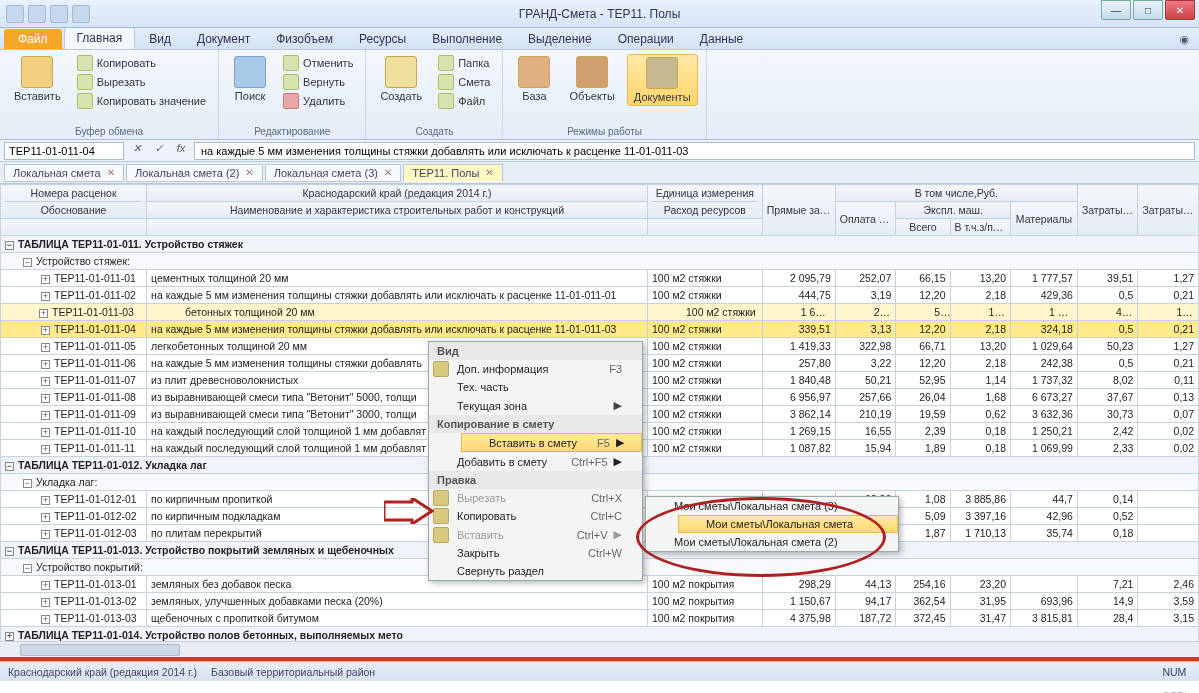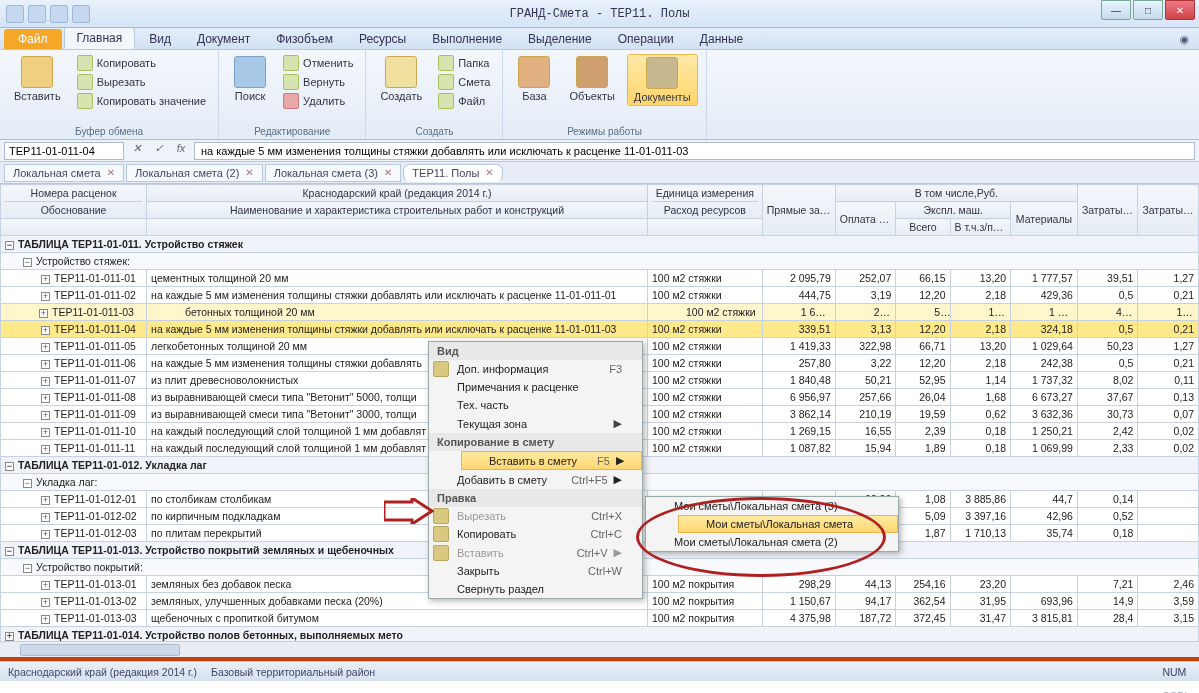--- a/index.html
+++ b/index.html
@@ -2,21 +2,21 @@
 <html><head>
 <meta charset="utf-8">
 <style>
 * { box-sizing: border-box; margin: 0; padding: 0; }
 body { font-family: "Segoe UI", Tahoma, sans-serif; font-size: 11px; background: #fff; overflow: hidden; width: 1199px; height: 693px; position: relative; }
 
 
 .titlebar { height: 28px; background: linear-gradient(#e8f1fb, #d5e4f7); display: flex; align-items: center; border-bottom: 1px solid #9db9d6; position: relative; }
 .titlebar .qat { display: flex; gap: 4px; padding-left: 6px; }
 .titlebar .qat-btn { width: 18px; height: 18px; background: #c5d8ef; border: 1px solid #a0b8d6; border-radius: 2px; }
-.titlebar .title { position: absolute; left: 50%; transform: translateX(-50%); color: #335; font-size: 12px; font-family: Liberation Mono, monospace; }
+.titlebar .title { position: absolute; left: 50%; transform: translateX(-50%); color: #335; font-size: 12px; }
 .winbtns { position: absolute; right: 4px; top: 0; display: flex; gap: 2px; }
 .winbtn { width: 30px; height: 20px; border: 1px solid #7a9; background: linear-gradient(#e8f3fb,#c6dbed); border-radius: 0 0 2px 2px; display:flex;align-items:center;justify-content:center;font-size:10px;color:#334;}
 .winbtn.close { background: linear-gradient(#e78,#c44); color:#fff; border-color:#a33;}
 
 
 .ribtabs { height: 22px; background: linear-gradient(#e4eefb,#d2e1f4); display:flex; align-items:flex-end; padding-left:4px; gap:2px; border-bottom:1px solid #b5c9e0;}
 .filetab { background:#f5a728; color:#fff; padding:3px 14px; border-radius:3px 3px 0 0; font-size:12px;}
 .rtab { padding:3px 12px; color:#335; font-size:12px; cursor:default;text-align:center;}
 .rtab.active { background:#f3f7fc; border:1px solid #b5c9e0; border-bottom:1px solid #f3f7fc; border-radius:3px 3px 0 0;}
 .rtab-help { margin-left:auto; padding:3px 10px; color:#557;}
@@ -37,21 +37,21 @@
 
 .formulabar { height:22px; background:#eef3fa; border-bottom:1px solid #b8c8db; display:flex; align-items:center; gap:4px; padding:0 4px;}
 .cellref { width:120px; height:18px; border:1px solid #abc; background:#fff; padding:1px 4px; font-size:11px;}
 .formulabar .fxbtn { width:18px; height:18px; text-align:center; color:#666; font-style:italic;}
 .formulatext { flex:1; height:18px; border:1px solid #abc; background:#fff; padding:1px 6px; font-size:11px;}
 
 
 .doctabs { height:22px; background:#e6edf6; border-bottom:1px solid #b8c8db; display:flex; align-items:center; padding:0 4px; gap:2px;}
 .doctab { background:#f6f9fd; border:1px solid #b8c8db; padding:2px 8px; display:flex; align-items:center; gap:6px; font-size:11px; color:#446;}
 .doctab .x { color:#a77; font-size:10px;}
-.doctab.active { background:#ffffff; border-bottom:1px solid #fff;border-radius:7px;}
+.doctab.active { background:#fef9c3; border-bottom:1px solid #fff;}
 
 
 .gridwrap { position:relative; height: 477px; overflow:hidden; border-bottom:4px solid #c2410c;}
 table.grid { border-collapse:collapse; width:100%; table-layout:fixed;}
 table.grid th, table.grid td { border:1px solid #c6d2e0; padding:2px 4px; font-size:10.5px; color:#222; white-space:nowrap; overflow:hidden; text-overflow:ellipsis;}
 table.grid th { background:linear-gradient(#f4f7fb,#e6ecf4); font-weight:normal; color:#334; text-align:center;}
 .num { text-align:right;}
 .grouprow td { background:#f0f4fa; font-weight:bold; color:#1a3a6a;}
 .subgrouprow td { background:#f7f9fc; color:#1a3a6a;}
 .datarow td:first-child { padding-left:40px;}
@@ -416,21 +416,21 @@
           <td class="num">0,02</td>
         </tr>
         <tr class="grouprow">
           <td colspan="10"><span class="expander">−</span>ТАБЛИЦА ТЕР11-01-012. Укладка лаг</td>
         </tr>
         <tr class="subgrouprow">
           <td colspan="10" style="padding-left:22px"><span class="expander">−</span>Укладка лаг:</td>
         </tr>
         <tr class="datarow">
           <td><span class="expander">+</span>ТЕР11-01-012-01</td>
-          <td>по столбикам столбикам</td>
+          <td>по кирпичным пропиткой</td>
           <td></td>
           <td class="num"></td>
           <td class="num">62,96</td>
           <td class="num">1,08</td>
           <td class="num">3 885,86</td>
           <td class="num">44,7</td>
           <td class="num">0,14</td>
           <td class="num"></td>
         </tr>
         <tr class="datarow">
@@ -507,23 +507,20 @@
 
 <div class="ctxmenu" style="left:428px; top:157px; width:215px;">
   <div class="hdr">Вид</div>
   <div id="ctx-items1">
         <div class="mi">
           <div class="ico-m"></div>
           <span>Доп. информация</span>
           <span class="shortcut">F3</span>
         </div>
         <div class="mi">
-          <span>Примечания к расценке</span>
-        </div>
-        <div class="mi">
           <span>Тех. часть</span>
         </div>
         <div class="mi">
           <span>Текущая зона</span>
           <span class="arrow">▶</span>
         </div>
       </div>
   <div class="hdr">Копирование в смету</div>
   <div id="ctx-items2">
         <div class="mi hl">

